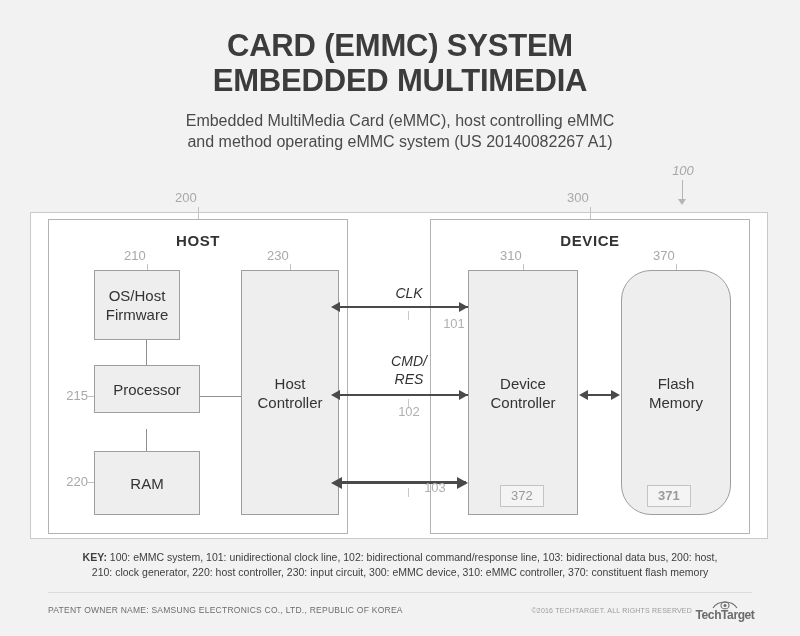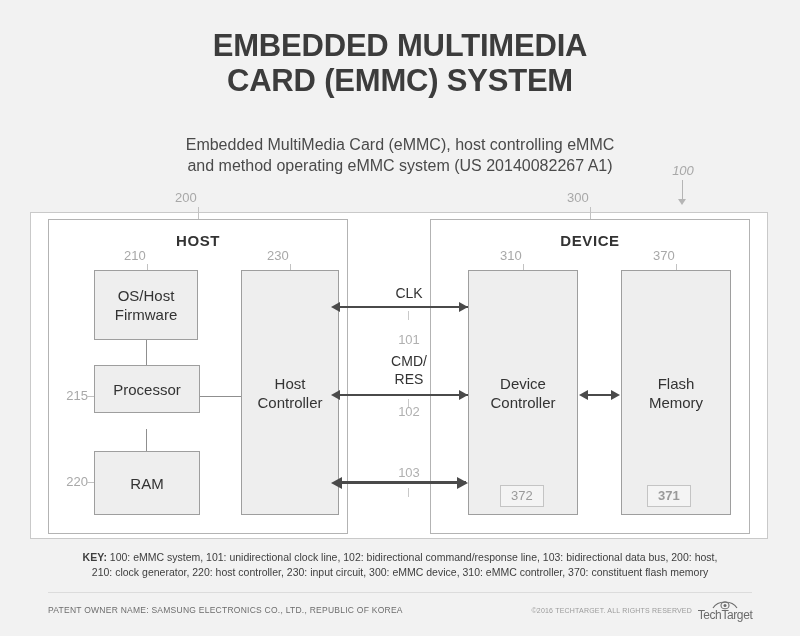--- a/index.html
+++ b/index.html
@@ -35,21 +35,20 @@
     letter-spacing: -0.2px;
     color: #3c3c3c;
     line-height: 35px;
   }
   .subtitle-block {
     position: absolute;
     top: 110px;
     left: 0;
     width: 800px;
     text-align: center;
-    margin-top: 24px;
   }
   .subtitle-line {
     font-size: 16px;
     color: #4a4a4a;
     line-height: 21px;
   }
 
   
   .system-frame {
     position: absolute;
@@ -136,26 +135,26 @@
     border: 1px solid #9e9e9e;
     box-sizing: border-box;
     display: flex;
     align-items: center;
     justify-content: center;
     text-align: center;
     font-size: 15px;
     color: #333333;
     line-height: 19px;
   }
-  #blk-osfw   { left: 94px;  top: 270px; width: 104px; height: 70px; }
+  #blk-osfw   { left: 94px;  top: 270px; width: 86px; height: 70px; }
   #blk-proc   { left: 94px;  top: 365px; width: 106px; height: 48px; }
   #blk-ram    { left: 94px;  top: 451px; width: 106px; height: 64px; }
   #blk-hostc  { left: 241px; top: 270px; width: 98px;  height: 245px; }
   #blk-devc   { left: 468px; top: 270px; width: 110px; height: 245px; }
-  #blk-flash  { left: 621px; top: 270px; width: 110px; height: 245px; }
+  #blk-flash  { left: 621px; top: 270px; width: 110px; height: 245px; border-radius: 30px; }
 
   
   .conn {
     position: absolute;
     background: #8f8f8f;
   }
   #conn-osfw-proc { left: 146px; top: 340px; width: 1px; height: 25px; }
   #conn-proc-ram  { left: 146px; top: 429px; width: 1px; height: 22px; }
   #conn-proc-hc   { left: 200px; top: 396px; width: 41px;  height: 1px; }
 
@@ -173,20 +172,21 @@
   #badge-371 { left: 647px; top: 485px; font-weight: bold; }
 
   
   .signal-label {
     position: absolute;
     width: 120px;
     text-align: center;
     font-size: 14px;
     color: #333333;
     line-height: 18px;
+    font-style: italic;
   }
   .signal-num {
     position: absolute;
     width: 120px;
     text-align: center;
     font-size: 13px;
     color: #b0b0b0;
   }
   .signal-num-tick {
     position: absolute;
@@ -256,34 +256,34 @@
     position: absolute;
     right: 44px;
     top: 597px;
     width: 62px;
     text-align: center;
   }
   .tt-eye { display: block; height: 12px; }
   .tt-word {
     display: block;
     font-size: 12px;
-    font-weight: normal;
+    font-weight: bold;
     letter-spacing: -0.4px;
     color: #6b6b6b;
     margin-top: -1px;
   }
 </style>
 </head>
 <body>
 
 <div id="infographic">
 
   <div class="title-block">
+    <div class="title-line">CARD (EMMC) SYSTEM</div>
     <div class="title-line">EMBEDDED MULTIMEDIA</div>
-    <div class="title-line">CARD (EMMC) SYSTEM</div>
   </div>
   <div class="subtitle-block">
     <div class="subtitle-line">Embedded MultiMedia Card (eMMC), host controlling eMMC</div>
     <div class="subtitle-line">and method operating eMMC system (US 20140082267 A1)</div>
   </div>
 
   <div class="callout-100">100</div>
   <div class="callout-100-line"></div>
   <div class="callout-100-arrow"></div>
 
@@ -359,37 +359,37 @@
   <div class="arrowhead arrow-left" style="left:579px; top:390px;"></div>
   <div class="arrowhead arrow-right" style="left:611px; top:390px;"></div>
 
   <div class="signal-label" style="left:349px; top:284px;">
     <span>CLK</span>
   </div>
   <div class="sigline" style="left:340px; top:306px; width:128px; height:1.5px;"></div>
   <div class="arrowhead arrow-left" style="left:331px; top:302px;"></div>
   <div class="arrowhead arrow-right" style="left:459px; top:302px;"></div>
   <div class="signal-num-tick" style="left:408px; top:311px;"></div>
-  <div class="signal-num" style="left:349px; top:332px;">101</div>
+  <div class="signal-num" style="left:349px; top:316px;padding-left:45px;">101</div>
 
   <div class="signal-label" style="left:349px; top:352px;">
     <span>CMD/</span><br>
     <span>RES</span>
   </div>
   <div class="sigline" style="left:340px; top:394px; width:128px; height:1.5px;"></div>
   <div class="arrowhead arrow-left" style="left:331px; top:390px;"></div>
   <div class="arrowhead arrow-right" style="left:459px; top:390px;"></div>
   <div class="signal-num-tick" style="left:408px; top:399px;"></div>
   <div class="signal-num" style="left:349px; top:404px;">102</div>
 
   <div class="sigline" style="left:342px; top:481px; width:124px; height:3px;"></div>
   <div class="arrowhead thick arrow-left" style="left:331px; top:477px;"></div>
   <div class="arrowhead thick arrow-right" style="left:457px; top:477px;"></div>
   <div class="signal-num-tick" style="left:408px; top:488px;"></div>
-  <div class="signal-num" style="left:349px; top:465px;">103</div>
+  <div class="signal-num" style="left:349px; top:480px;padding-left:26px;">103</div>
 
   <div class="key-block">
     <div><span class="key-word">KEY:</span><span> 100: eMMC system, 101: unidirectional clock line, 102: bidirectional command/response line, 103: bidirectional data bus, 200: host,</span></div>
     <div>210: clock generator, 220: host controller, 230: input circuit, 300: eMMC device, 310: eMMC controller, 370: constituent flash memory</div>
   </div>
 
   <div class="divider"></div>
   <div class="owner">PATENT OWNER NAME: SAMSUNG ELECTRONICS CO., LTD., REPUBLIC OF KOREA</div>
   <div class="copyright">©2016 TECHTARGET. ALL RIGHTS RESERVED</div>
   <div class="tt-logo">

